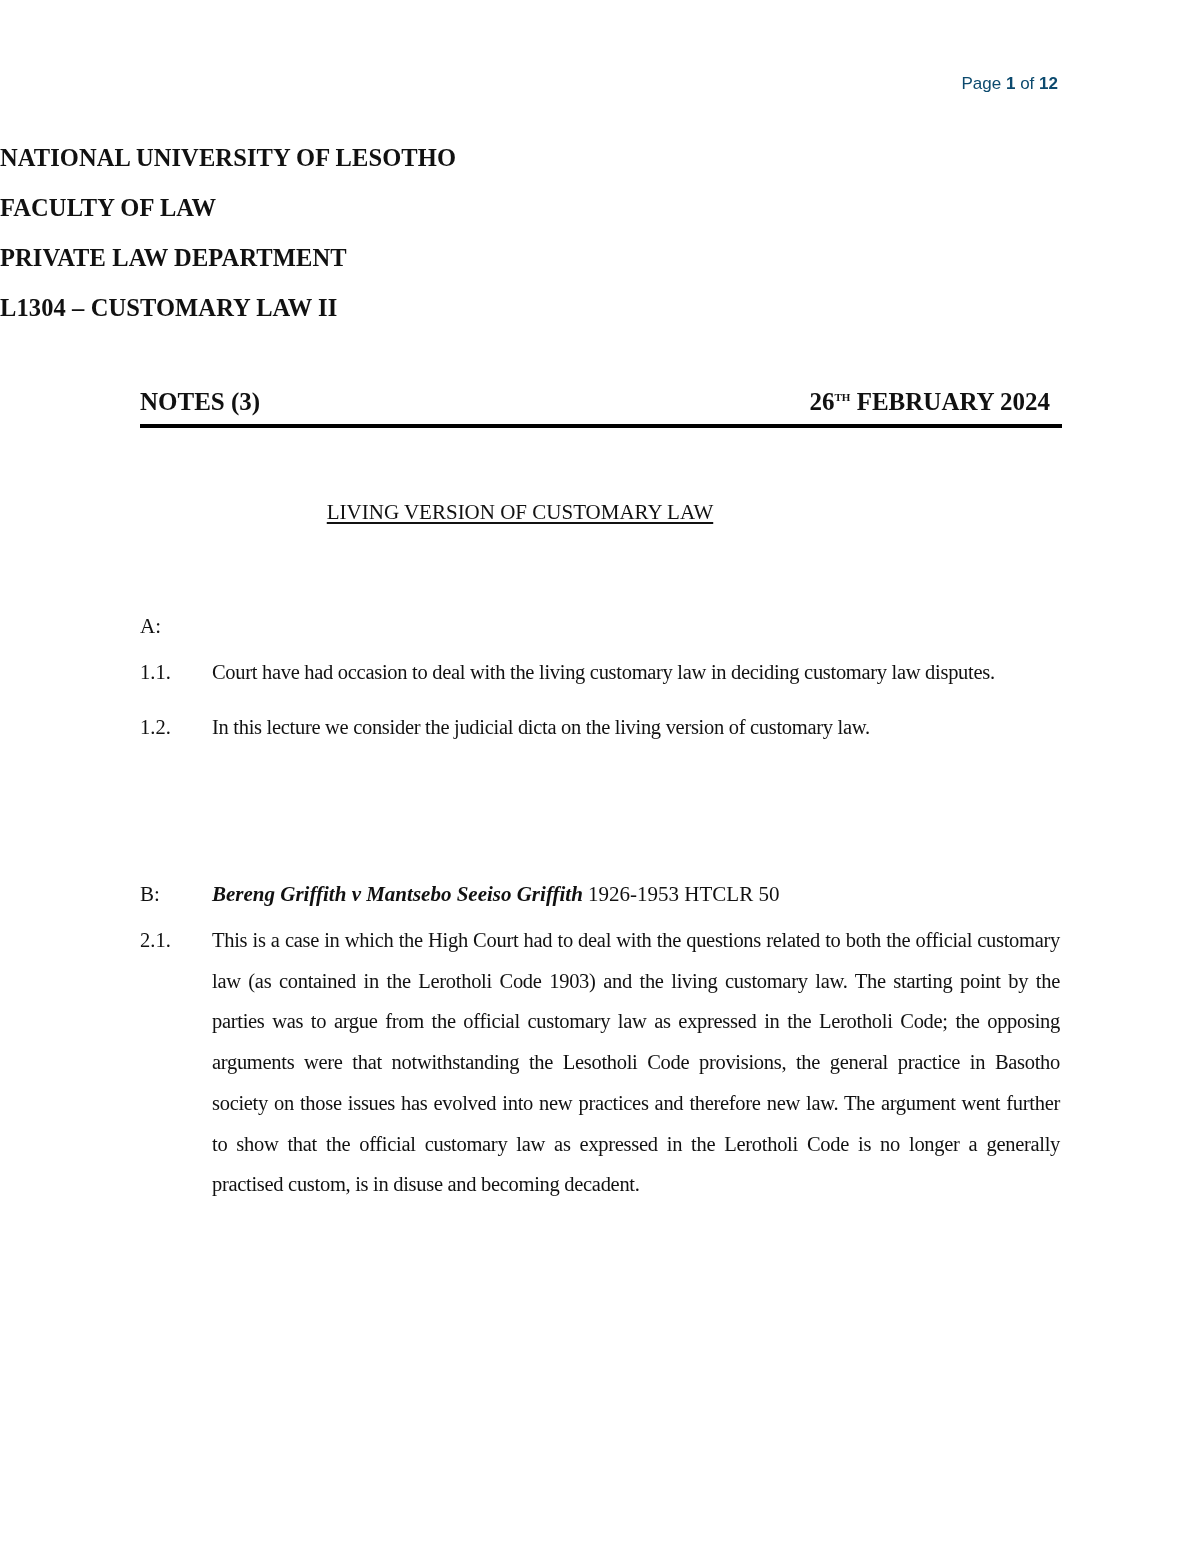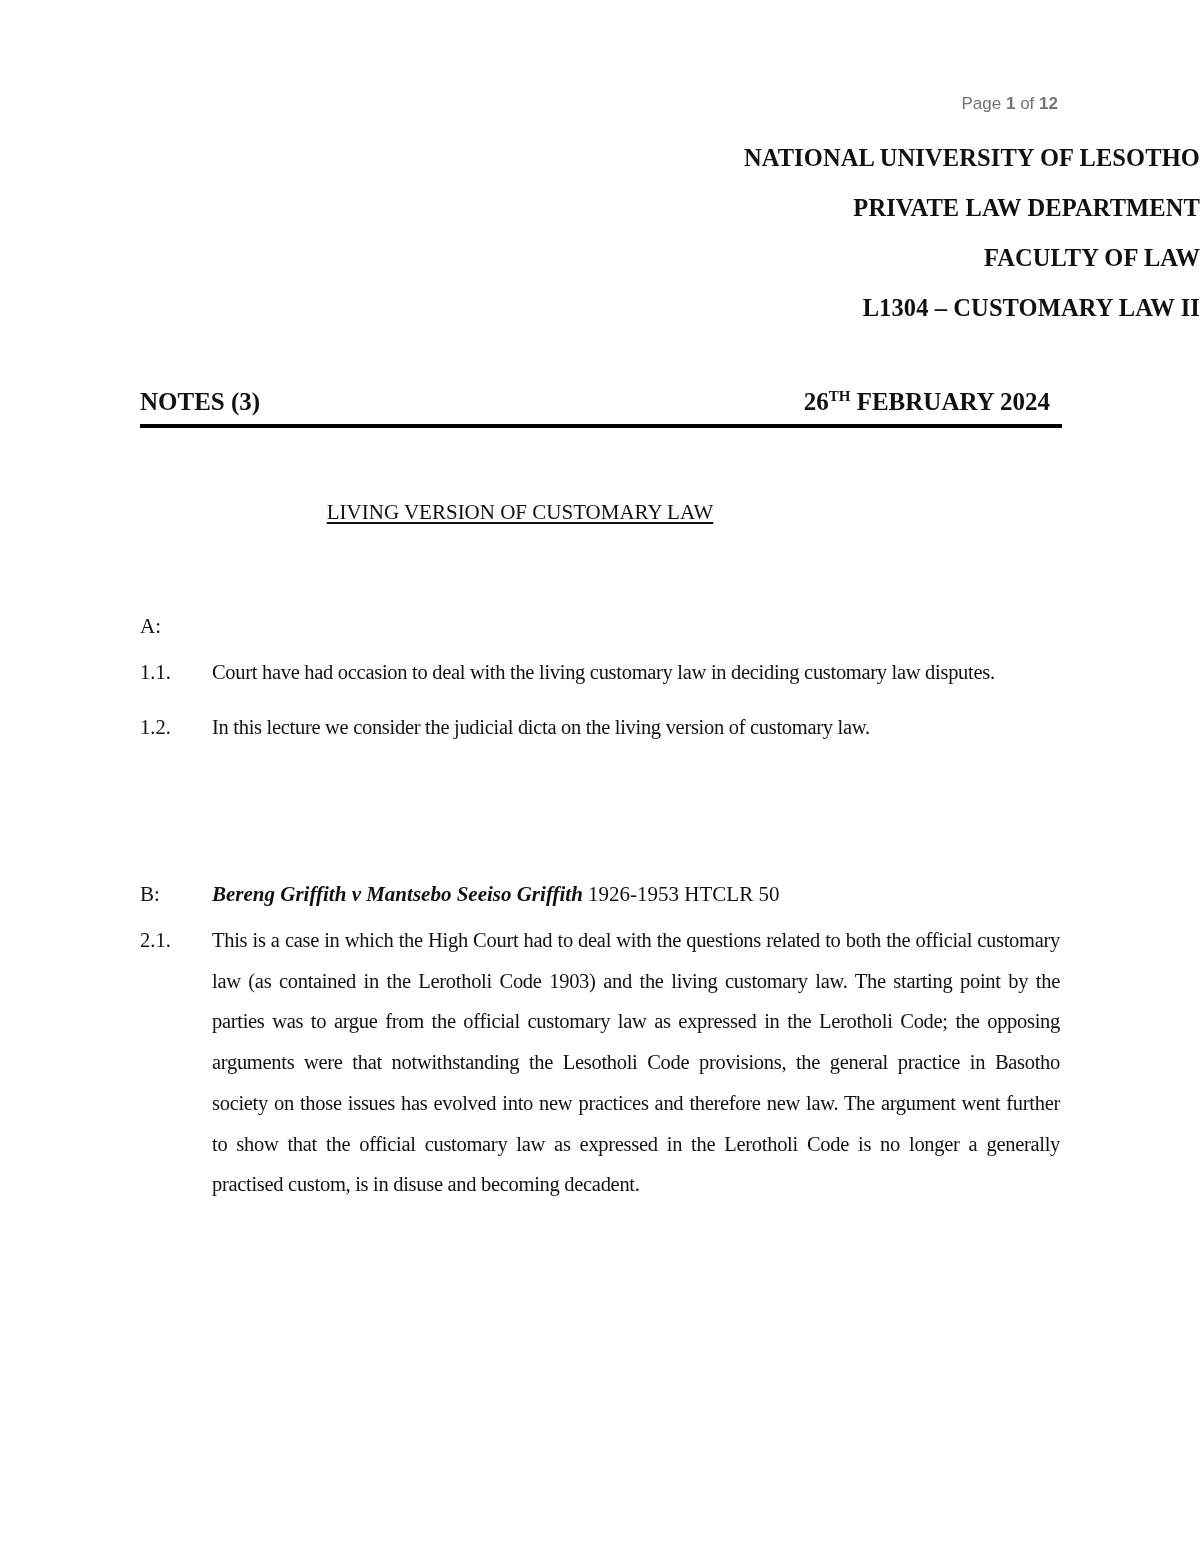--- a/index.html
+++ b/index.html
@@ -14,51 +14,50 @@
       overflow: hidden;
       color: #111111;
       font-family: "Liberation Serif", "DejaVu Serif", serif;
     }
     .page-number {
       position: absolute;
       top: 74px;
       right: 142px;
       font-family: "Liberation Sans", "DejaVu Sans", sans-serif;
       font-size: 17px;
-      color: #737373;
-      margin-top: 20px;
+      color: #0c4a6e;
     }
     .page-number b { font-weight: bold; }
     .title-block {
       position: absolute;
       top: 140px;
       left: 0;
       width: 1200px;
-      text-align: right;
+      text-align: left;
     }
     .title-line {
       font-weight: bold;
       font-size: 24.5px;
       height: 50px;
       line-height: 36px;
       letter-spacing: 0.1px;
     }
     .notes-row {
       position: absolute;
       top: 388px;
       left: 140px;
       width: 922px;
       height: 36px;
       font-weight: bold;
       font-size: 25px;
       border-bottom: 4px solid #000;
     }
     .notes-left { position: absolute; left: 0; top: 0; }
     .notes-right { position: absolute; right: 12px; top: 0; }
-    .notes-right sup { font-size: 15px; vertical-align: 9px; }
+    .notes-right sup { font-size: 11px; vertical-align: 9px; }
     .doc-heading {
       position: absolute;
       top: 500px;
       left: 0;
       width: 1040px;
       text-align: center;
       font-size: 21px;
       text-decoration: underline;
       text-underline-offset: 3px;
     }
@@ -94,22 +93,22 @@
 
 <div class="page-number">
   <span>Page</span>
   <b>1</b>
   <span>of</span>
   <b>12</b>
 </div>
 
 <div class="title-block">
   <div class="title-line">NATIONAL UNIVERSITY OF LESOTHO</div>
+  <div class="title-line">FACULTY OF LAW</div>
   <div class="title-line">PRIVATE LAW DEPARTMENT</div>
-  <div class="title-line">FACULTY OF LAW</div>
   <div class="title-line">L1304 – CUSTOMARY LAW II</div>
 </div>
 
 <div class="notes-row">
   <span class="notes-left">NOTES (3)</span>
   <span class="notes-right"><span>26</span><sup>TH</sup> <span>FEBRUARY 2024</span></span>
 </div>
 
 <div class="doc-heading">LIVING VERSION OF CUSTOMARY LAW</div>
 

